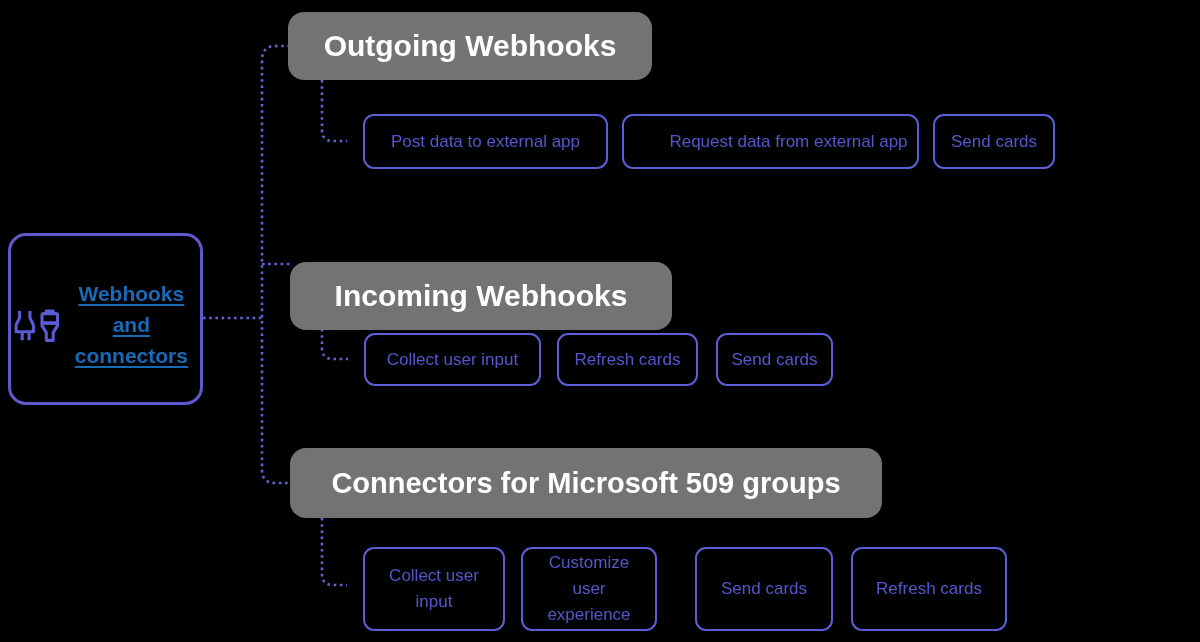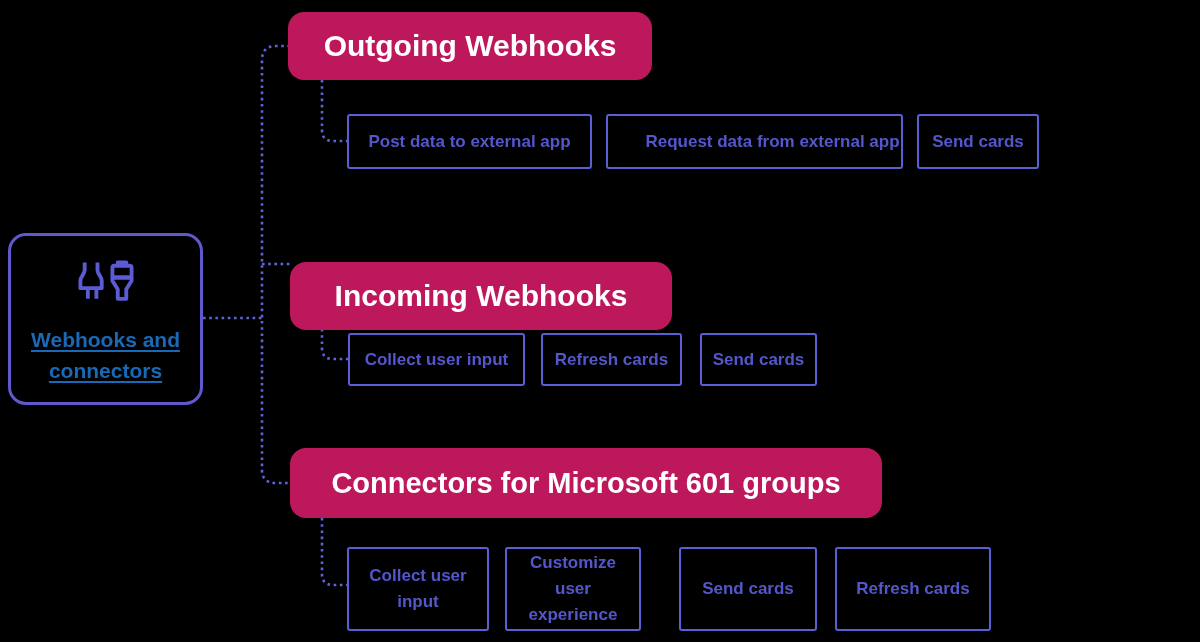--- a/index.html
+++ b/index.html
@@ -28,21 +28,21 @@
     stroke-dasharray: 2.6 3.6;
   }
   
   .root-node {
     position: absolute;
     left: 8px; top: 233px;
     width: 195px; height: 172px;
     border: 3px solid #6158ce;
     border-radius: 18px;
     display: flex;
-    flex-direction: column;
+    flex-direction: row;
     align-items: center;
   }
   .root-icon {
     margin-top: 22px;
     width: 64px; height: 56px;
   }
   .root-icon path, .root-icon rect {
     fill: none;
     stroke: #5b5bd6;
     stroke-width: 3.6;
@@ -55,46 +55,47 @@
     font-size: 21px;
     font-weight: 700;
     line-height: 31px;
     color: #1a69b6;
     text-decoration: underline;
     text-underline-offset: 3px;
   }
   
   .group-header {
     position: absolute;
-    background: #be185d;
+    background: #737373;
     border-radius: 16px;
     color: #ffffff;
     font-weight: 700;
     font-size: 30px;
     display: flex;
     align-items: center;
     justify-content: center;
     white-space: nowrap;
   }
   .hdr-1 { left: 288px; top: 12px;  width: 364px; height: 68px; }
   .hdr-2 { left: 290px; top: 230px; width: 382px; height: 68px; margin-top: 32px; }
   .hdr-3 { left: 290px; top: 448px; width: 592px; height: 70px; font-size: 29px; }
   
   .child-box {
     position: absolute;
     border: 2px solid #5b5fd6;
-    border-radius: 3px;
+    border-radius: 11px;
     color: #5457cc;
-    font-weight: 700;
+    font-weight: 400;
     font-size: 17px;
     display: flex;
     align-items: center;
     justify-content: center;
     text-align: center;
     white-space: nowrap;
+    margin-left: 16px;
   }
   .child-wrap {
     white-space: normal;
     line-height: 26px;
     padding: 0 14px;
   }
   
   .r1 { top: 114px; height: 55px; }
   .r1c1 { left: 347px; width: 245px; }
   .r1c2 { left: 606px; width: 297px; padding-left: 36px; }
@@ -131,21 +132,21 @@
       <path d="M13 27 v10 M21 27 v10"></path>
       <path d="M41 6 v-3 h8 v3"></path>
       <rect x="36" y="6" width="18" height="11" rx="2"></rect>
       <path d="M36 17 h18 v3 l-5 8 v9 h-8 v-9 l-5 -8 z"></path>
     </svg>
     <div class="root-label">Webhooks and connectors</div>
   </div>
 
   <div class="group-header hdr-1">Outgoing Webhooks</div>
   <div class="group-header hdr-2">Incoming Webhooks</div>
-  <div class="group-header hdr-3">Connectors for Microsoft 601 groups</div>
+  <div class="group-header hdr-3">Connectors for Microsoft 509 groups</div>
 
   <div class="child-box r1 r1c1">Post data to external app</div>
   <div class="child-box r1 r1c2">Request data from external app</div>
   <div class="child-box r1 r1c3">Send cards</div>
 
   <div class="child-box r2 r2c1">Collect user input</div>
   <div class="child-box r2 r2c2">Refresh cards</div>
   <div class="child-box r2 r2c3">Send cards</div>
 
   <div class="child-box child-wrap r3 r3c1">Collect user input</div>

